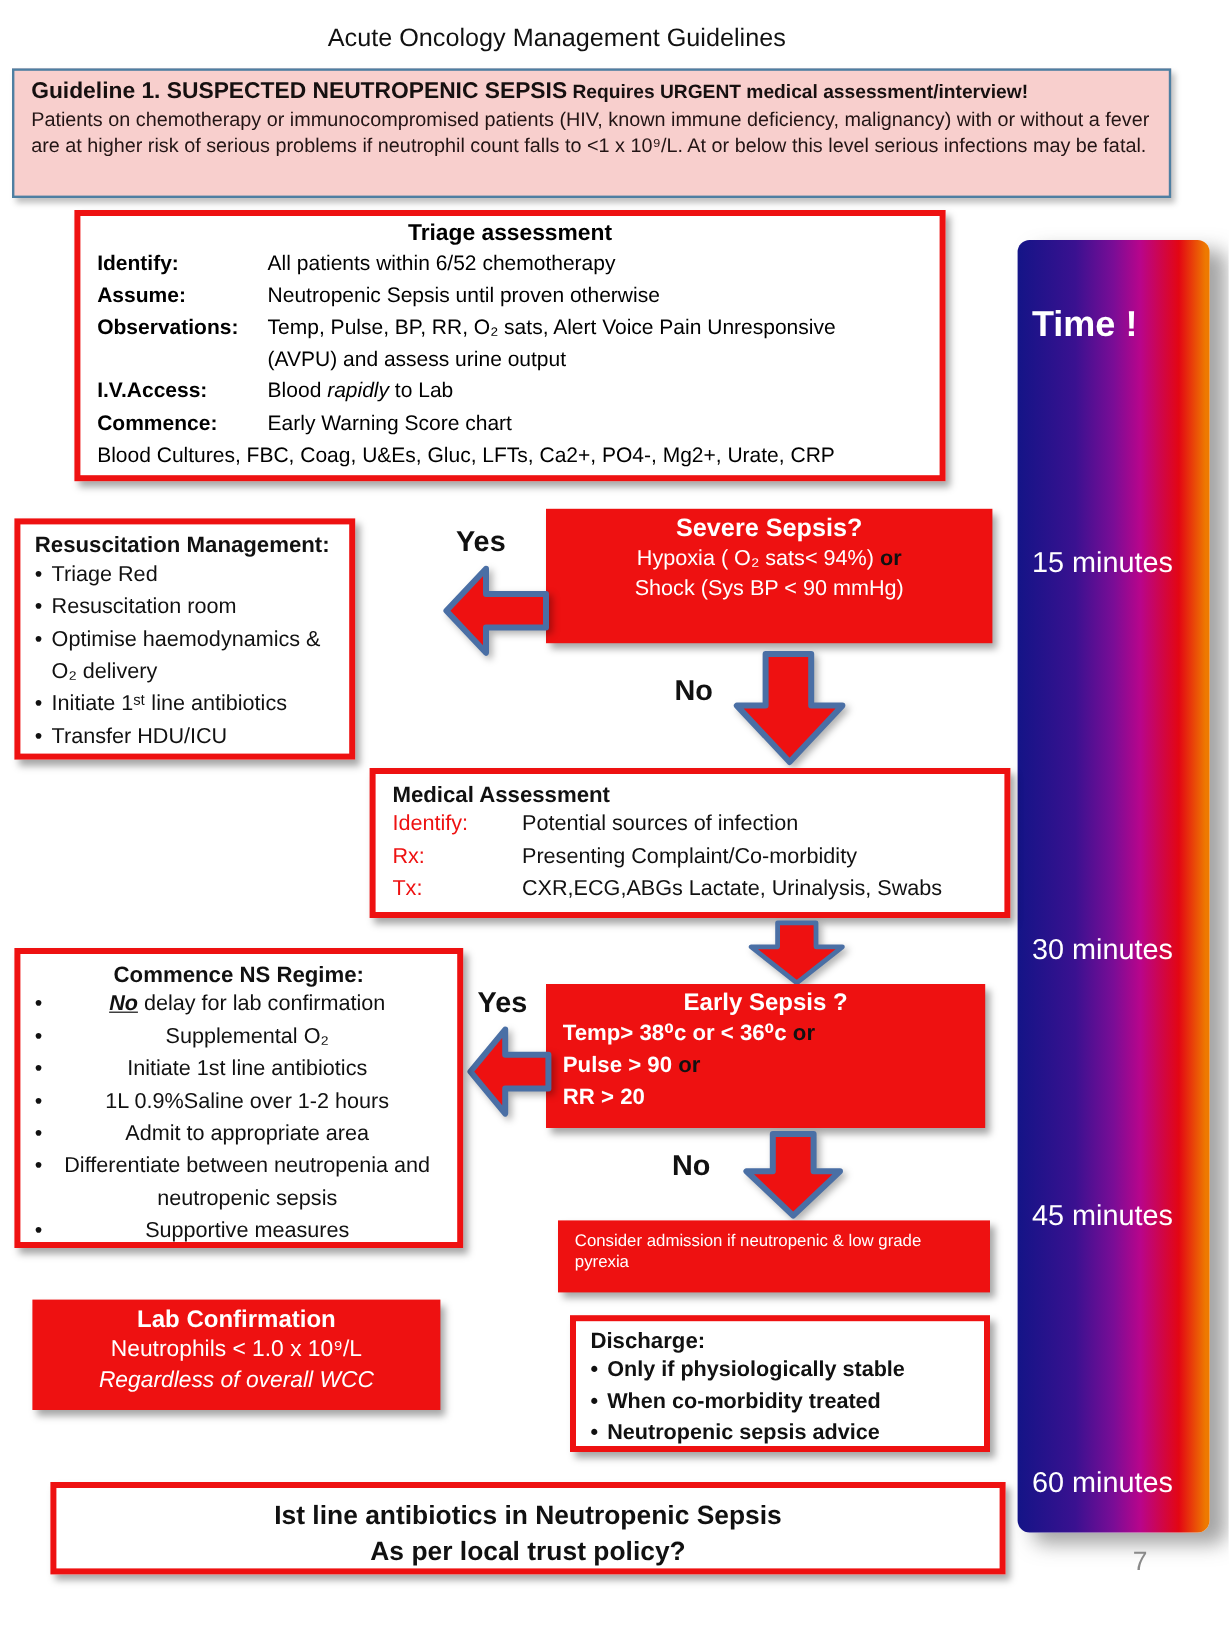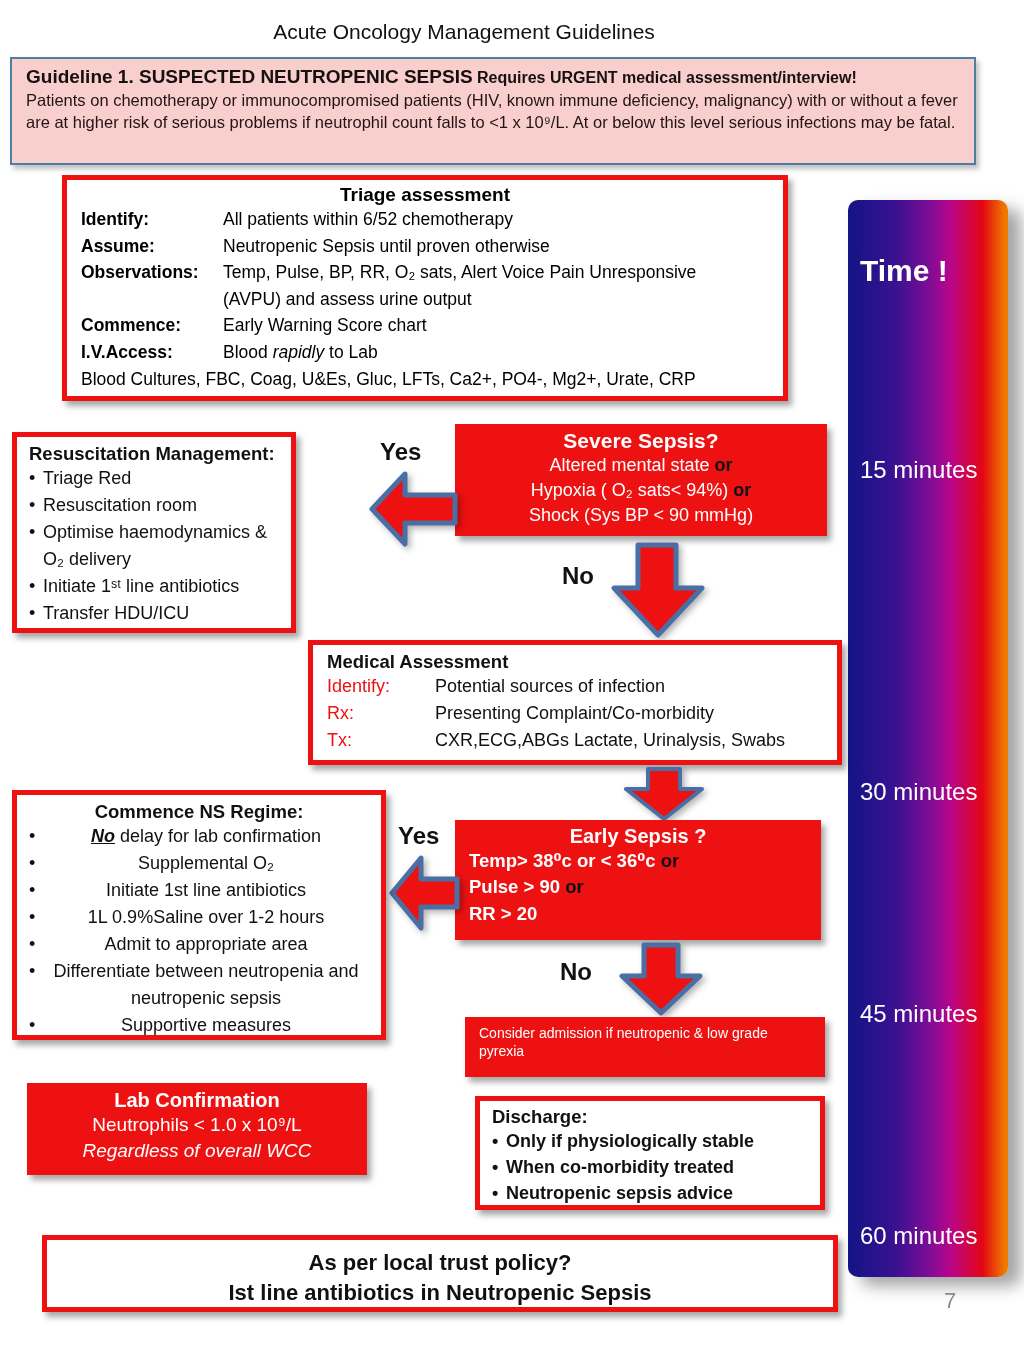--- a/index.html
+++ b/index.html
@@ -122,41 +122,40 @@
     </div>
     <div class="t-row">
       <span class="lbl">Observations:</span>
       <span class="txt">Temp, Pulse, BP, RR, O₂ sats, Alert Voice Pain Unresponsive</span>
     </div>
     <div class="t-row">
       <span class="lbl"></span>
       <span class="txt">(AVPU) and assess urine output</span>
     </div>
     <div class="t-row">
+      <span class="lbl">I.V.Access:</span>
+      <span class="txt"><span> Blood </span><i>rapidly</i><span> to Lab</span></span>
+    </div>
+    <div class="t-row">
       <span class="lbl">Commence:</span>
       <span class="txt">Early Warning Score chart</span>
-    </div>
-    <div class="t-row">
-      <span class="lbl">I.V.Access:</span>
-      <span class="txt"><span> Blood </span><i>rapidly</i><span> to Lab</span></span>
     </div>
     <div class="t-foot">Blood Cultures, FBC, Coag, U&amp;Es, Gluc, LFTs, Ca2+, PO4-, Mg2+, Urate, CRP</div>
   </div>
 
   <div class="timebar">
     <div class="tb-title">Time !</div>
     <div class="tb-label" style="top:256px;">15 minutes</div>
     <div class="tb-label" style="top:578px;">30 minutes</div>
     <div class="tb-label" style="top:800px;">45 minutes</div>
     <div class="tb-label" style="top:1022px;">60 minutes</div>
   </div>
 
   <div class="redbox severe">
     <div class="title">Severe Sepsis?</div>
-    <div class="line"><span>Altered mental state </span><span class="or"> or</span></div>
     <div class="line"><span>Hypoxia ( O₂ sats&lt; 94%) </span><span class="or">or</span></div>
     <div class="line">Shock (Sys BP &lt; 90 mmHg)</div>
   </div>
 
   <div class="decision-label" style="left:380px;top:438px;">Yes</div>
   <svg class="arrow" style="left:368px;top:468px;" width="90" height="82" viewBox="0 0 90 82">
     <polygon points="87,27 37,27 37,6 4,41 37,76 37,55 87,55" fill="#ee1111" stroke="#4a6fa5" stroke-width="5" stroke-linejoin="round"></polygon>
   </svg>
 
   <div class="whitebox resus">
@@ -236,19 +235,19 @@
   <div class="whitebox discharge">
     <div class="box-title">Discharge:</div>
     <ul class="blist">
       <li>Only if physiologically stable</li>
       <li>When co-morbidity treated</li>
       <li>Neutropenic sepsis advice</li>
     </ul>
   </div>
 
   <div class="whitebox footerbox">
+    <div class="line">Ist line antibiotics in Neutropenic Sepsis</div>
     <div class="line">As per local trust policy?</div>
-    <div class="line">Ist line antibiotics in Neutropenic Sepsis</div>
   </div>
 
   <div class="page-num">7</div>
 
 </div>
 
 </body></html>

